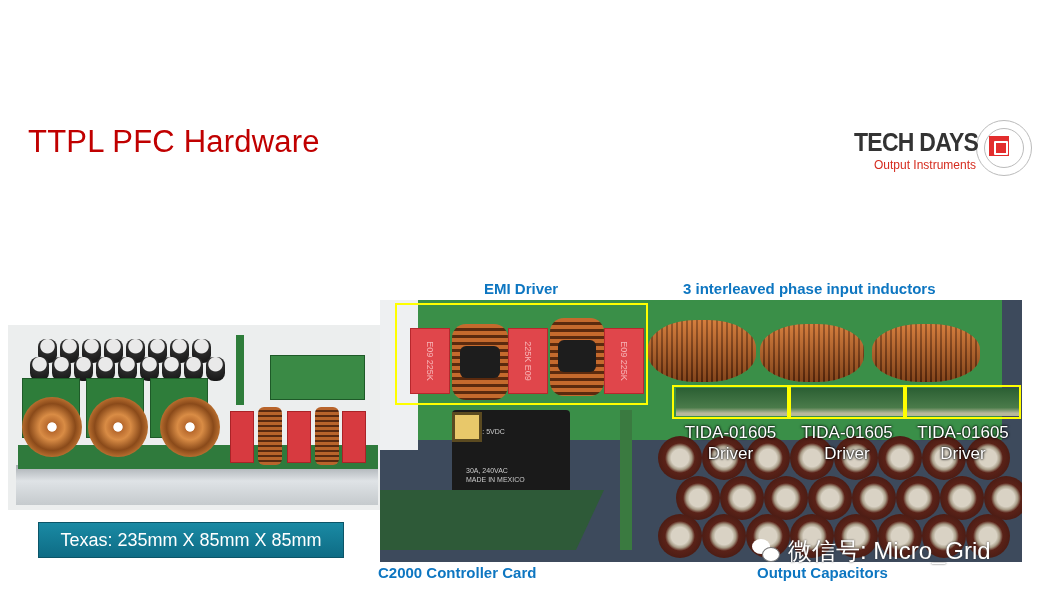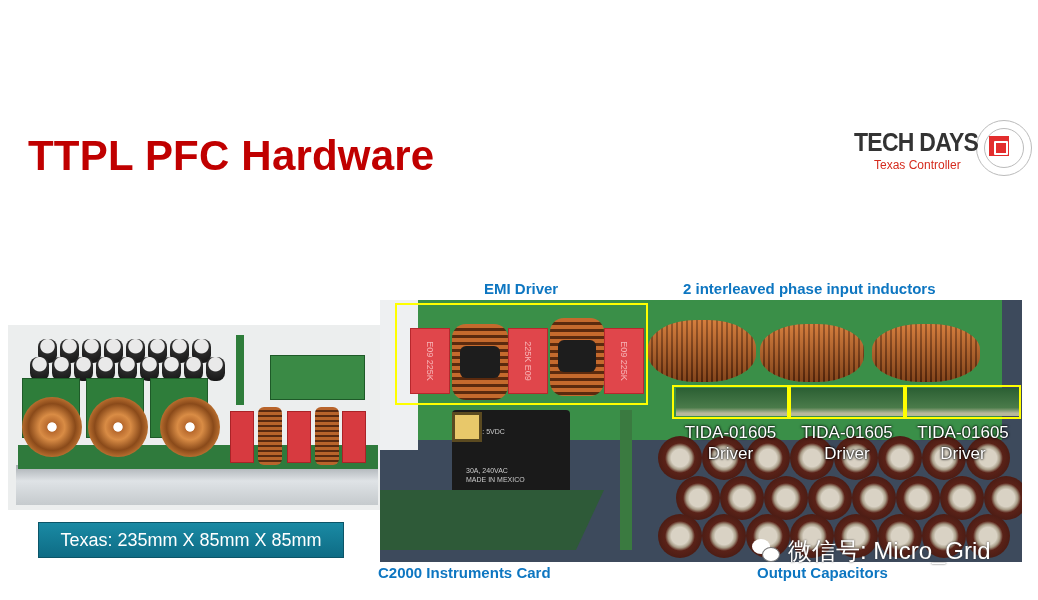--- a/index.html
+++ b/index.html
@@ -1,21 +1,21 @@
 <!DOCTYPE html>
 <html><head>
 <meta charset="utf-8">
 <style>
   * { box-sizing: border-box; margin: 0; padding: 0; }
   html, body { width: 1038px; height: 600px; background: #ffffff; overflow: hidden; }
   body { position: relative; font-family: "Liberation Sans", sans-serif; }
 
   .slide-title {
-    position: absolute; left: 28px; top: 132px;
-    font-size: 42px; font-weight: bold; color: #c00000; letter-spacing: 0.2px;
+    position: absolute; left: 28px; top: 124px;
+    font-size: 31px; font-weight: normal; color: #c00000; letter-spacing: 0.2px;
   }
 
   
   .logo { position: absolute; left: 850px; top: 118px; width: 185px; height: 62px; }
   .logo-main { position: absolute; left: 4px; top: 10px; font-size: 25px; font-weight: bold; color: #333; letter-spacing: -0.8px; transform: scaleX(0.92); transform-origin: left; }
   .logo-sub { position: absolute; left: 24px; top: 40px; font-size: 12px; color: #d52b1e; }
   .logo-chip { position: absolute; left: 139px; top: 18px; width: 20px; height: 20px; background: #e32d2d; border: 2px solid #e32d2d; }
   .logo-chip::after { content: ""; position: absolute; left: 3px; top: 3px; width: 10px; height: 10px; border: 2px solid #fff; border-radius: 1px; }
   .logo-ring { position: absolute; border: 1px solid #bbb; border-radius: 50%; }
 
@@ -77,21 +77,21 @@
 </head>
 <body>
 
 <div class="slide-title">TTPL PFC Hardware</div>
 
 <div class="logo">
   <div class="logo-ring" style="left:126px;top:2px;width:56px;height:56px;"></div>
   <div class="logo-ring" style="left:134px;top:10px;width:40px;height:40px;"></div>
   <div class="logo-main">TECH DAYS</div>
   <div class="logo-chip"></div>
-  <div class="logo-sub">Texas Controller</div>
+  <div class="logo-sub">Output Instruments</div>
 </div>
 
 <div class="photo-left">
   <div class="cap-row" style="left:30px;top:14px;">
     <div class="cap"></div>
       <div class="cap"></div>
       <div class="cap"></div>
       <div class="cap"></div>
       <div class="cap"></div>
       <div class="cap"></div>
@@ -206,22 +206,22 @@
 <div class="overlay-label" style="left:789px;top:422px;width:116px;">
   <div>TIDA-01605</div>
   <div>Driver</div>
 </div>
 <div class="overlay-label" style="left:905px;top:422px;width:116px;">
   <div>TIDA-01605</div>
   <div>Driver</div>
 </div>
 
 <div class="callout" style="left:484px;top:280px;">EMI Driver</div>
-<div class="callout" style="left:683px;top:280px;">2 interleaved phase input inductors</div>
-<div class="callout" style="left:378px;top:564px;">C2000 Instruments Card</div>
+<div class="callout" style="left:683px;top:280px;">3 interleaved phase input inductors</div>
+<div class="callout" style="left:378px;top:564px;">C2000 Controller Card</div>
 <div class="callout" style="left:757px;top:564px;">Output Capacitors</div>
 
 <div class="watermark">
   <div class="wm-icon">
     <div class="wm-b1"></div>
       <div class="wm-b2"></div>
   </div>
   <div class="wm-text">微信号: Micro_Grid</div>
 </div>
 

